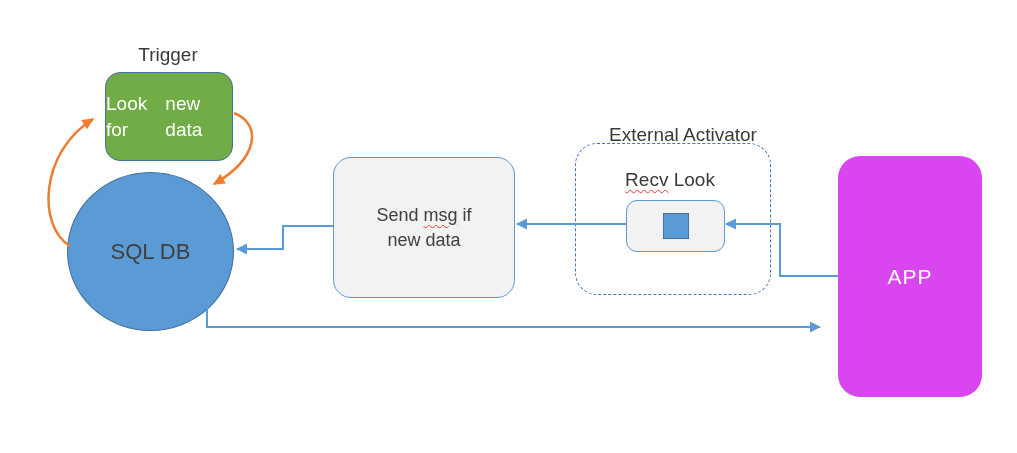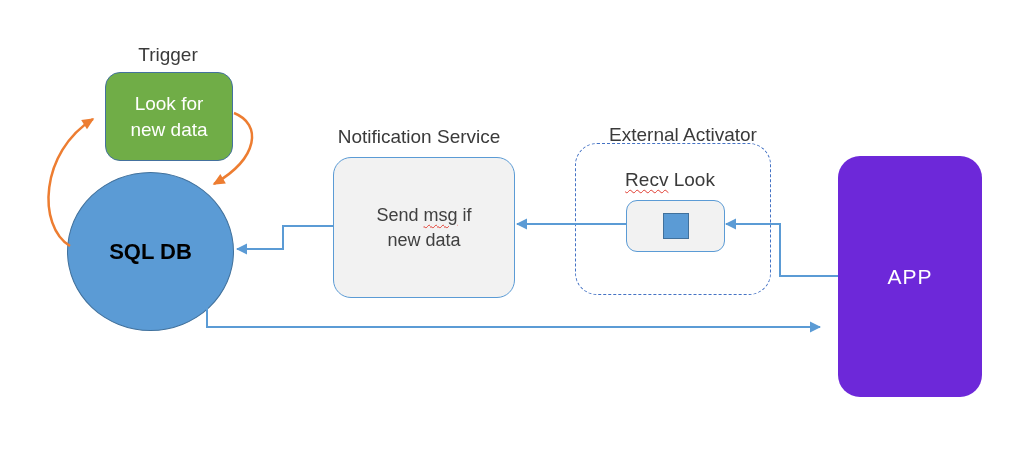--- a/index.html
+++ b/index.html
@@ -18,35 +18,34 @@
     white-space:nowrap;
     z-index:3;
   }
   
   .green-box{
     position:absolute;
     left:105px;top:72px;width:126px;height:87px;
     background:#70AD47;
     border:1.5px solid #44719e;
     border-radius:15px;
-    display:flex;flex-direction:column;align-items:center;justify-content:center;
+    display:flex;flex-direction:row;align-items:center;justify-content:center;
     color:#ffffff;font-size:19px;line-height:26px;
     z-index:1;
   }
   
   .sql-circle{
     position:absolute;
     left:67px;top:172px;width:165px;height:157px;
     background:#5B9BD5;
     border:1.5px solid #41719C;
     border-radius:50%;
     display:flex;align-items:center;justify-content:center;
-    color:#000000;font-size:22px;
+    color:#404040;font-size:22px;
     z-index:1;
-    font-weight:bold;
   }
   
   .notif-box{
     position:absolute;
     left:333px;top:157px;width:180px;height:139px;
     background:#F2F2F2;
     border:1.5px solid #5B9BD5;
     border-radius:18px;
     display:flex;flex-direction:column;align-items:center;justify-content:center;
     color:#404040;font-size:18px;line-height:25px;
@@ -74,21 +73,21 @@
   }
   .queue-square{
     width:24px;height:24px;
     background:#5B9BD5;
     border:1.5px solid #41719C;
   }
   
   .app-box{
     position:absolute;
     left:838px;top:156px;width:144px;height:241px;
-    background:#6d28d9;
+    background:#d946ef;
     border-radius:22px;
     display:flex;align-items:center;justify-content:center;
     color:#ffffff;font-size:21px;letter-spacing:1px;
     z-index:1;
   }
   .misspelled{
     text-decoration-line:underline;
     text-decoration-style:wavy;
     text-decoration-color:#E03C31;
     text-decoration-thickness:1px;
@@ -132,21 +131,20 @@
 
   <div class="green-box">
     <span>Look for</span>
     <span>new data</span>
   </div>
 
   <div class="sql-circle">
     <span>SQL DB</span>
   </div>
 
-  <div class="lbl" style="left:319px;top:126px;width:200px;">Notification Service</div>
 
   <div class="notif-box">
     <div>
       <span>Send </span><span class="misspelled">msg</span><span> if</span>
     </div>
     <div>new data</div>
   </div>
 
   <div class="lbl" style="left:583px;top:124px;width:200px;">External Activator</div>
 

